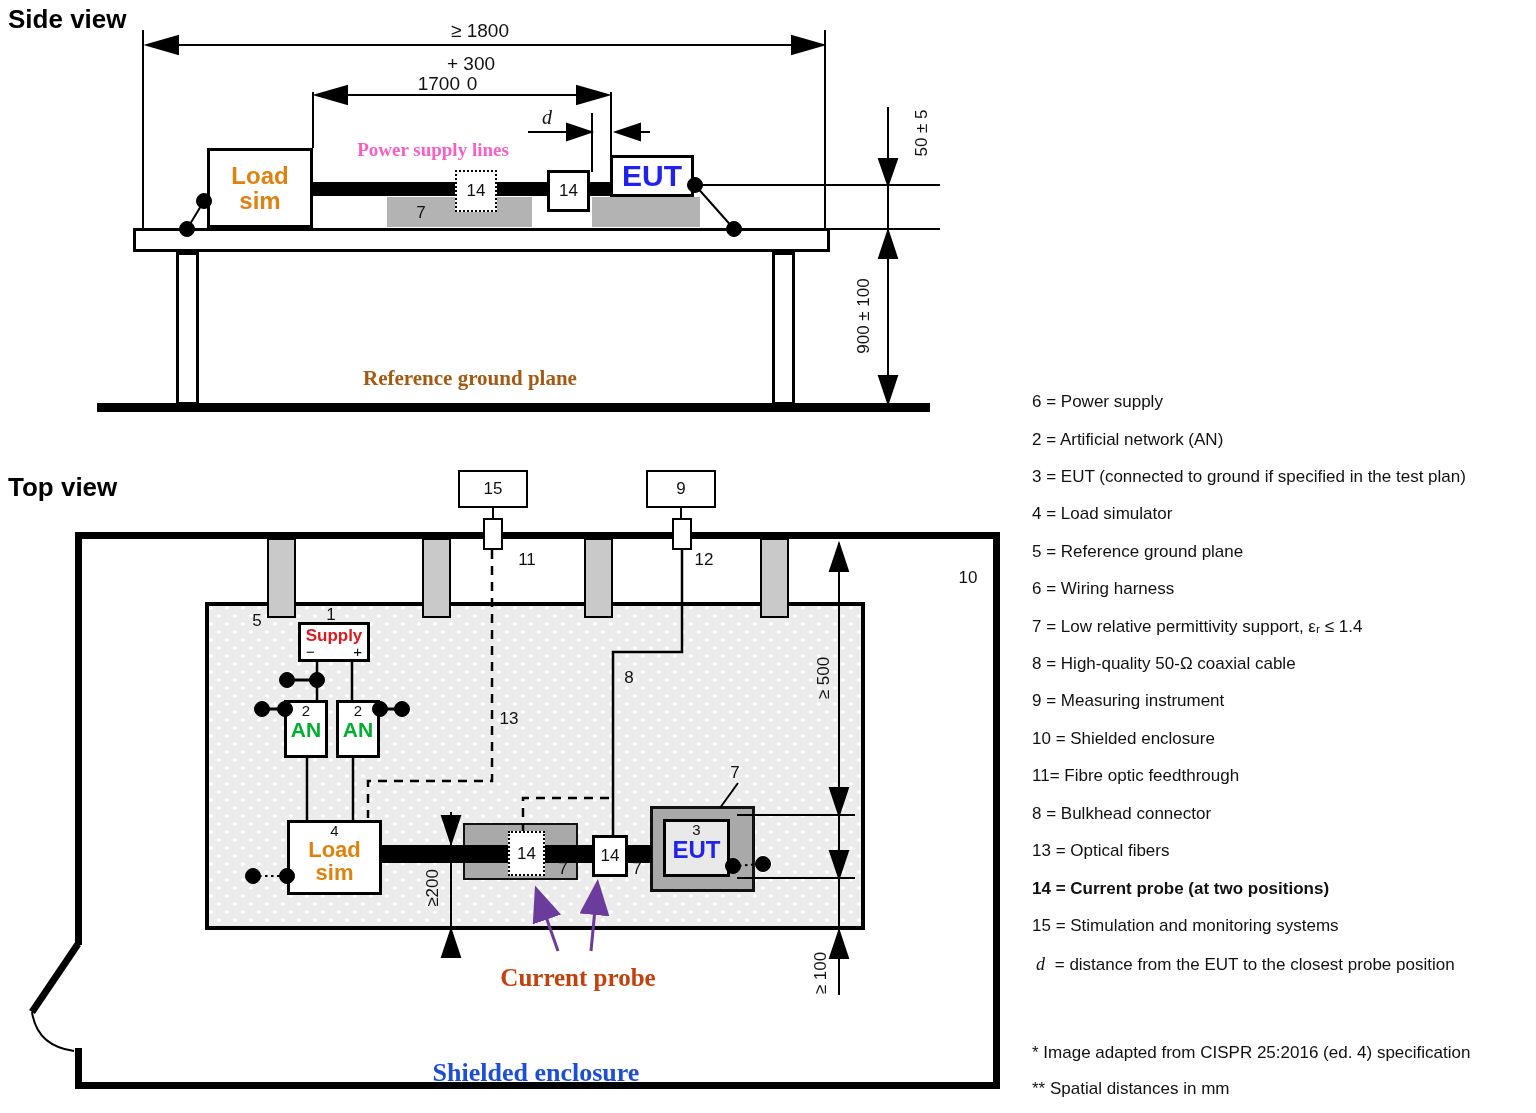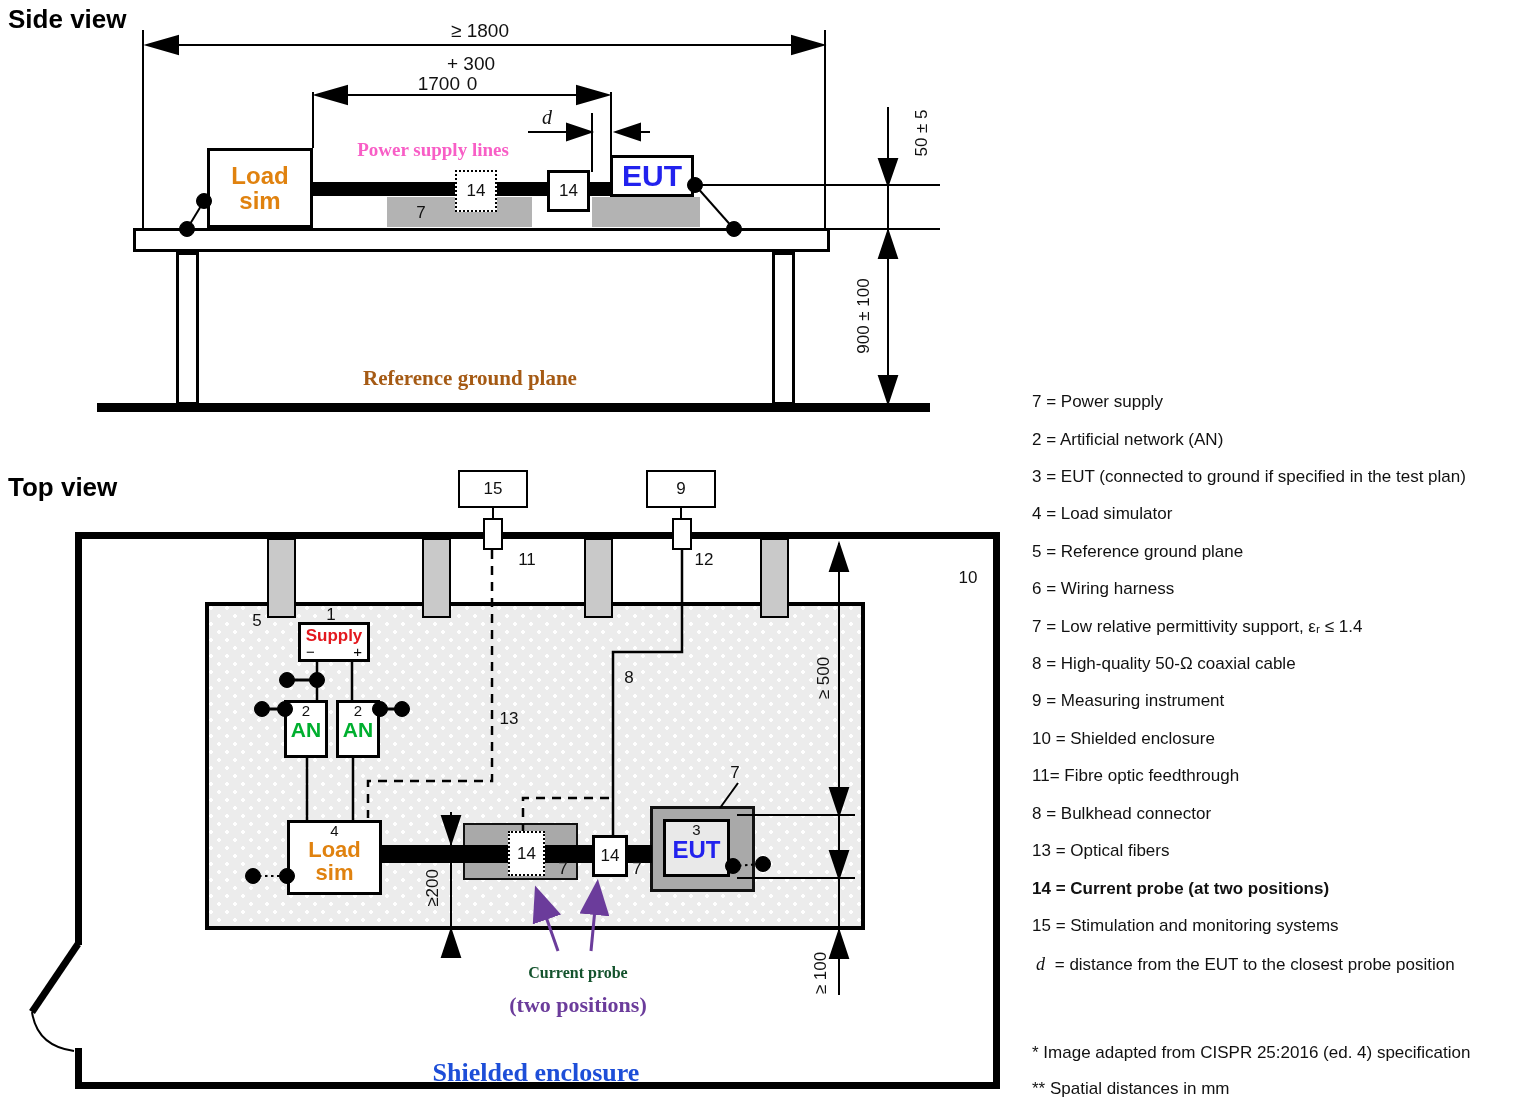--- a/index.html
+++ b/index.html
@@ -211,25 +211,24 @@
   <div class="lbl num ctr" style="left:247px;top:611px;width:20px;">5</div>
   <div class="lbl num ctr" style="left:321px;top:605px;width:20px;">1</div>
   <div class="lbl num ctr" style="left:497px;top:709px;width:24px;">13</div>
   <div class="lbl num ctr" style="left:619px;top:668px;width:20px;">8</div>
   <div class="lbl num ctr" style="left:553px;top:859px;width:20px;">7</div>
   <div class="lbl num ctr" style="left:627px;top:859px;width:20px;">7</div>
   <div class="lbl num ctr" style="left:725px;top:763px;width:20px;">7</div>
   <div class="lbl dimr ctr rot" style="left:784px;top:668px;width:80px;height:20px;">≥ 500</div>
   <div class="lbl dimr ctr rot" style="left:398px;top:878px;width:70px;height:20px;">≥200</div>
   <div class="lbl dimr ctr rot" style="left:786px;top:963px;width:70px;height:20px;">≥ 100</div>
-  <div class="lbl b ctr" style="left: 428px; top: 964px; width: 300px; font-size: 16px; color: #14532d;">Current probe</div>
-  <div class="lbl b ctr" style="left: 428px; top: 992px; width: 300px; font-size: 22px; color: rgb(107, 60, 155);">(two positions)</div>
+  <div class="lbl b ctr" style="left: 428px; top: 964px; width: 300px; font-size: 25px; color: #c2410c;">Current probe</div>
   <div class="lbl b ctr" style="left: 386px; top: 1058px; width: 300px; font-size: 26px; color: #1d4ed8;">Shielded enclosure</div>
 
-  <div class="leg-item" style="top:392px;">7 = Power supply</div>
+  <div class="leg-item" style="top:392px;">6 = Power supply</div>
   <div class="leg-item" style="top:430px;">2 = Artificial network (AN)</div>
   <div class="leg-item" style="top:467px;">3 = EUT (connected to ground if specified in the test plan)</div>
   <div class="leg-item" style="top:504px;">4 = Load simulator</div>
   <div class="leg-item" style="top:542px;">5 = Reference ground plane</div>
   <div class="leg-item" style="top:579px;">6 = Wiring harness</div>
   <div class="leg-item" style="top:617px;">7 = Low relative permittivity support, εᵣ ≤ 1.4</div>
   <div class="leg-item" style="top:654px;">8 = High-quality 50-Ω coaxial cable</div>
   <div class="leg-item" style="top:691px;">9 = Measuring instrument</div>
   <div class="leg-item" style="top:729px;">10 = Shielded enclosure</div>
   <div class="leg-item" style="top:766px;">11= Fibre optic feedthrough</div>

